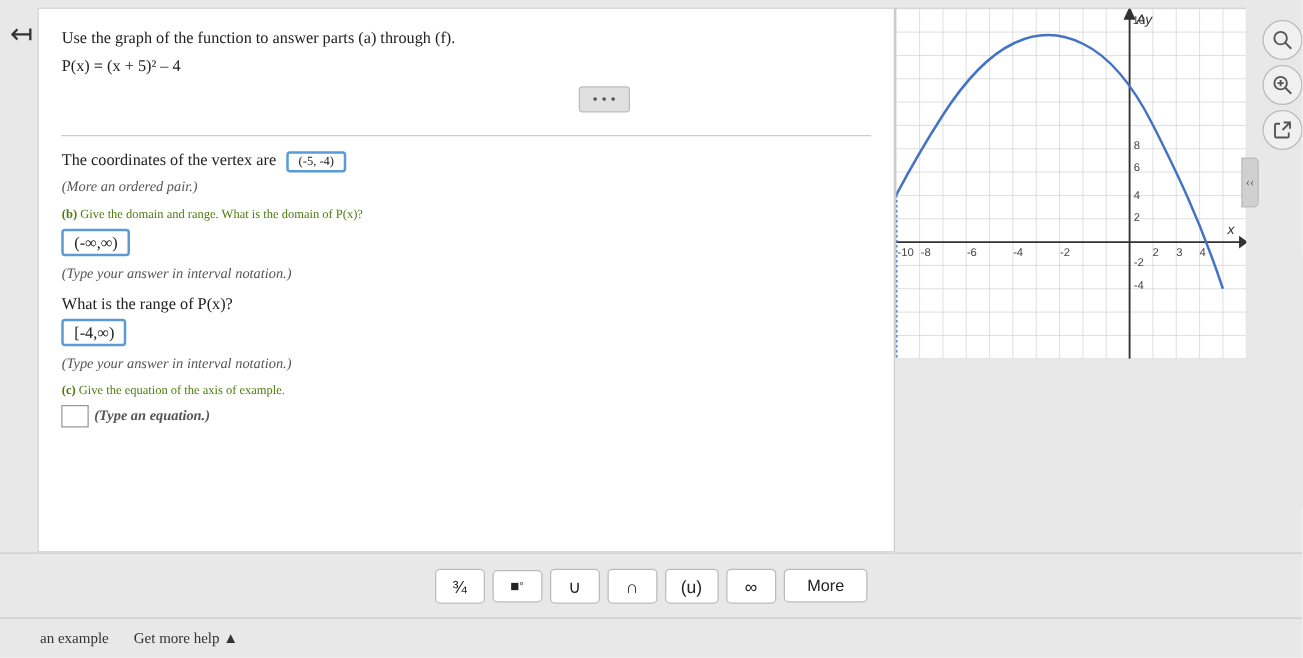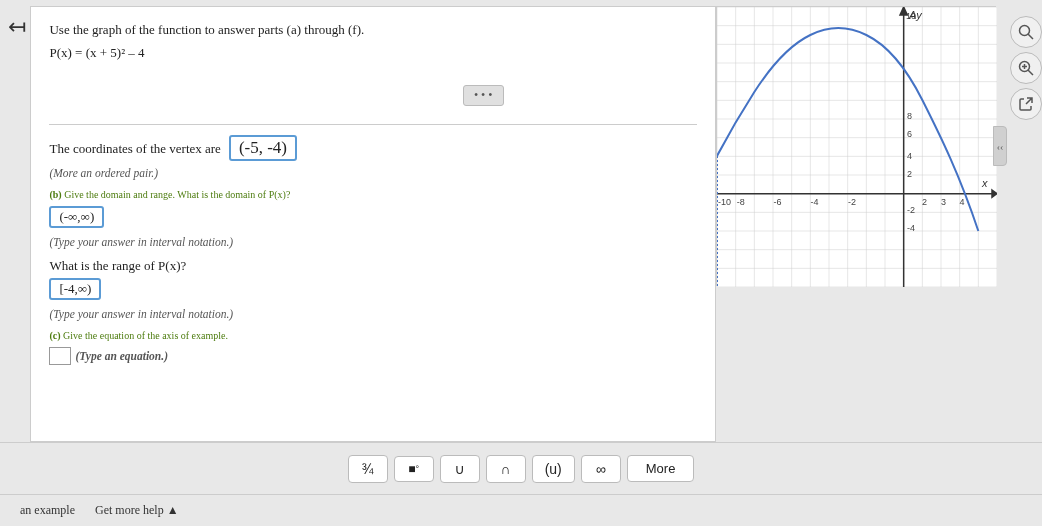--- a/index.html
+++ b/index.html
@@ -44,21 +44,21 @@
     .question-header {
       font-size: 13px;
       color: #222;
       margin-bottom: 6px;
       line-height: 1.4;
     }
 
     .question-formula {
       font-size: 13px;
       color: #222;
-      margin-bottom: 24px;
+      margin-bottom: 8px;
     }
 
     .ellipsis-btn {
       display: inline-block;
       background: #e0e0e0;
       border: 1px solid #bbb;
       border-radius: 3px;
       padding: 2px 10px;
       font-size: 12px;
       cursor: pointer;
@@ -77,21 +77,21 @@
       font-size: 13px;
       color: #222;
       margin-bottom: 4px;
     }
 
     .answer-box {
       display: inline-block;
       border: 2px solid #5b9bd5;
       border-radius: 3px;
       padding: 1px 8px;
-      font-size: 17px;
+      font-size: 10px;
       color: #222;
       background: #fff;
       margin-left: 4px;
     }
 
     .hint-text {
       font-size: 11.5px;
       color: #555;
       margin-bottom: 10px;
       font-style: italic;
@@ -219,21 +219,21 @@
     .toolbar-btn.more-btn {
       padding: 5px 18px;
       font-size: 13px;
     }
 
     .footer-bar {
       background: #e8e8e8;
       height: 32px;
       display: flex;
       align-items: center;
-      padding: 0 20px;
+      padding: 0 32px;
       gap: 20px;
       border-top: 1px solid #ccc;
     }
 
     .footer-link {
       font-size: 12px;
       color: #333;
       cursor: pointer;
       text-decoration: none;
     }

